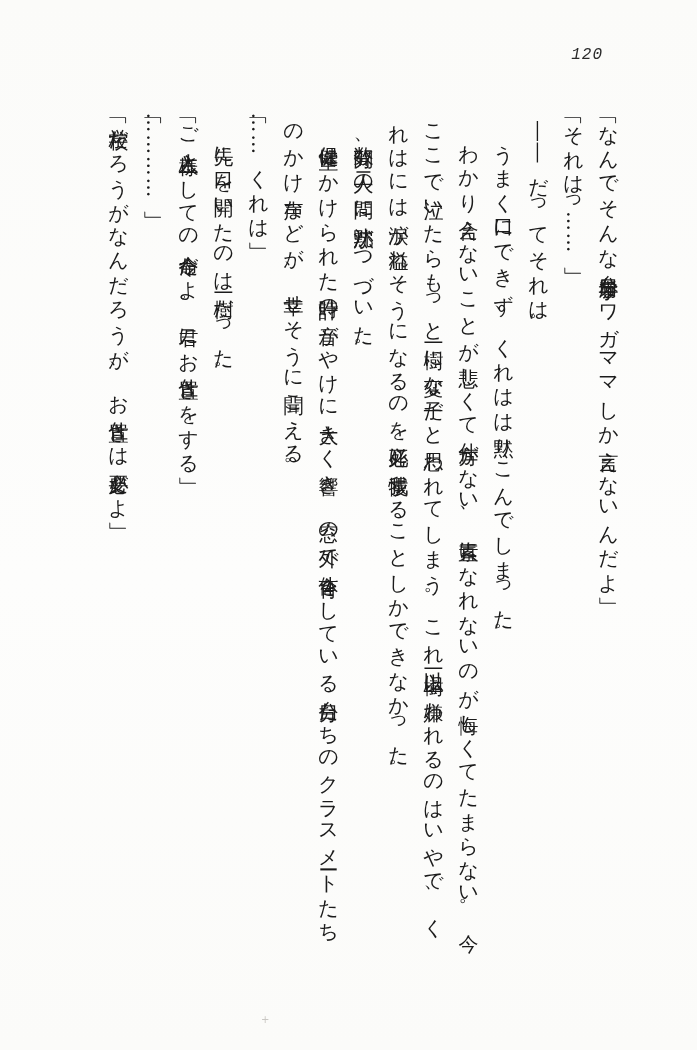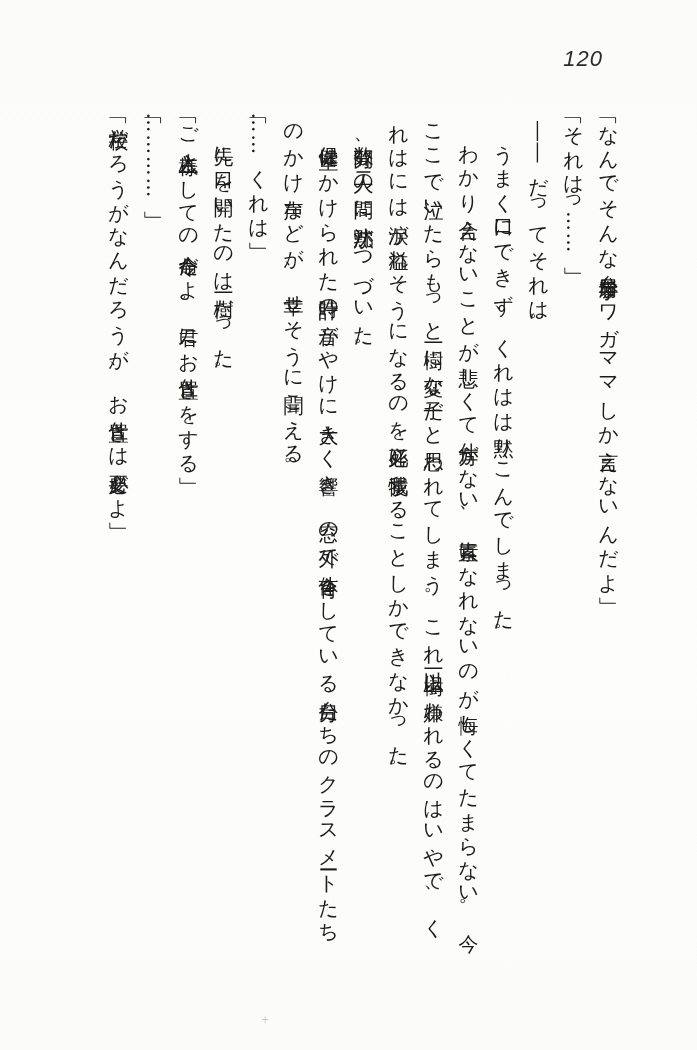--- a/index.html
+++ b/index.html
@@ -13,23 +13,23 @@
     height: 1050px;
     margin: 0 auto;
     background: linear-gradient(180deg, #fbfbf9 0%, #fdfdfc 55%, #fbfbf9 100%);
     overflow: hidden;
     font-family: "DejaVu Serif", "Liberation Serif", serif;
   }
   .page-number {
     position: absolute;
     top: 46px;
     right: 94px;
-    font-family: Liberation Sans, sans-serif;
+    font-family: Liberation Mono, monospace;
     font-style: italic;
-    font-size: 22px;
+    font-size: 16px;
     letter-spacing: 1px;
     color: #2a2a2a;
   }
   .text-block {
     position: absolute;
     top: 111px;
     right: 71px;
     height: 832px;
     writing-mode: vertical-rl;
     text-orientation: mixed;

